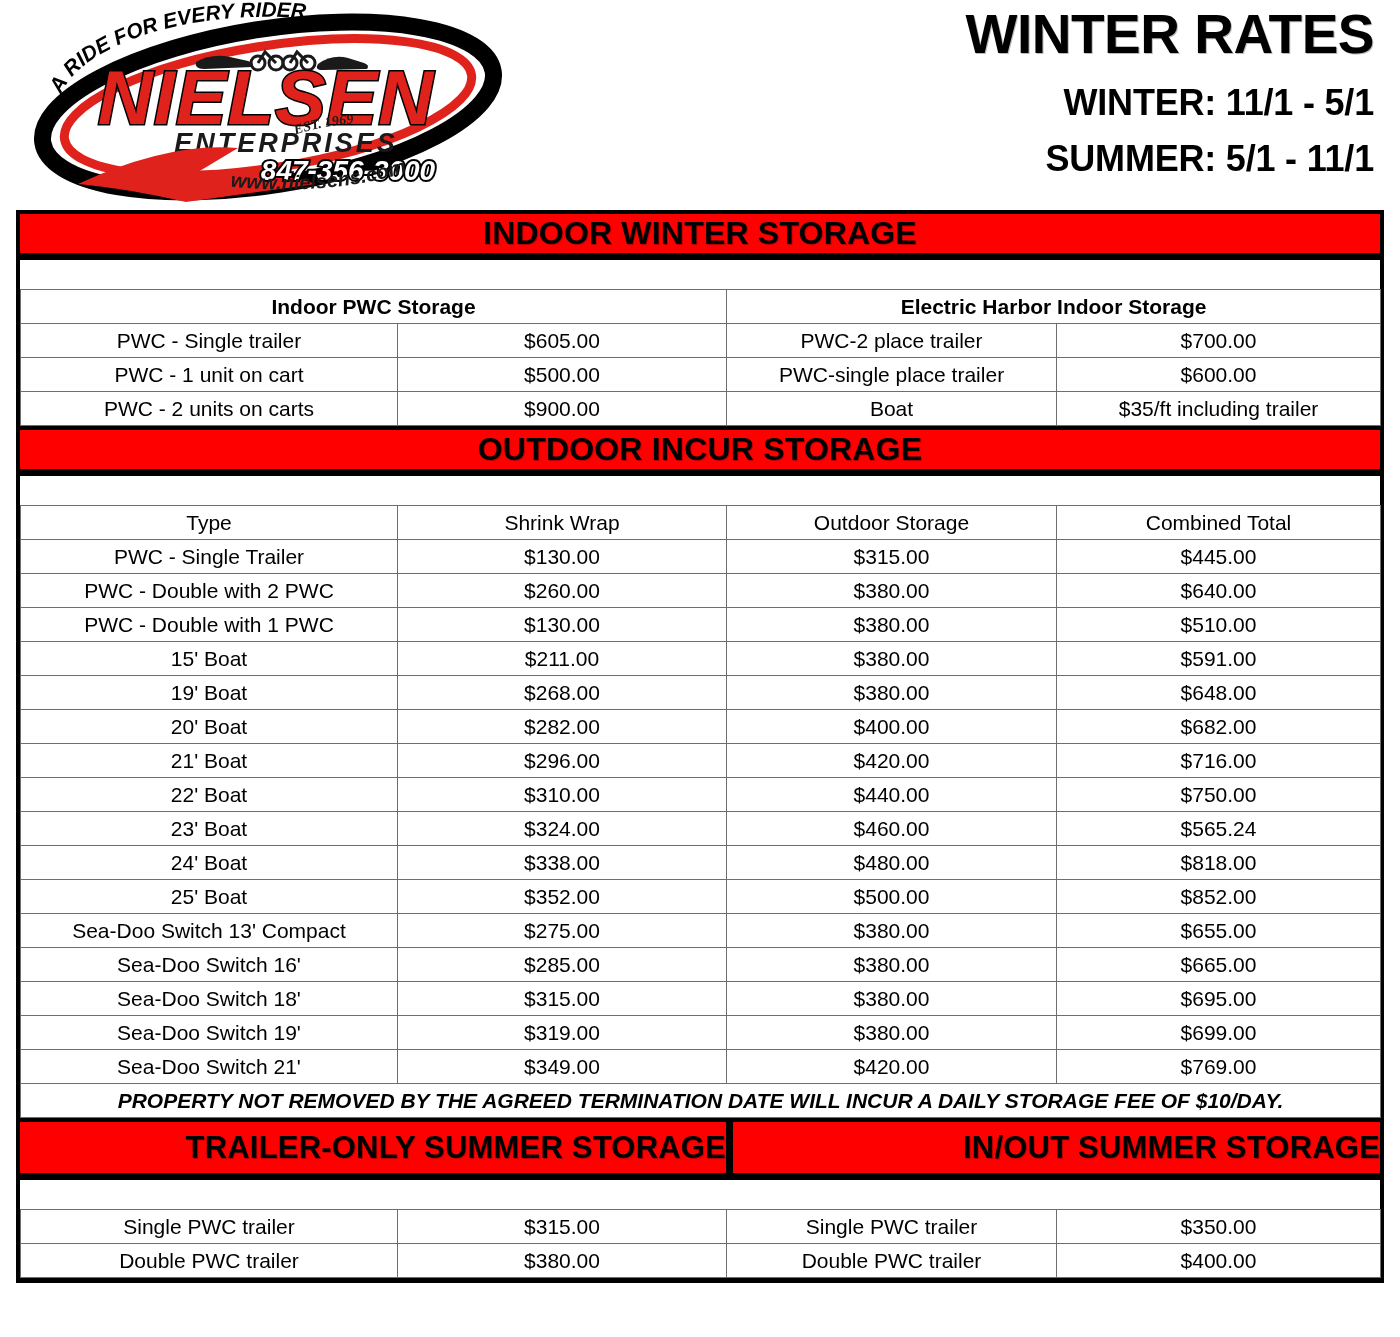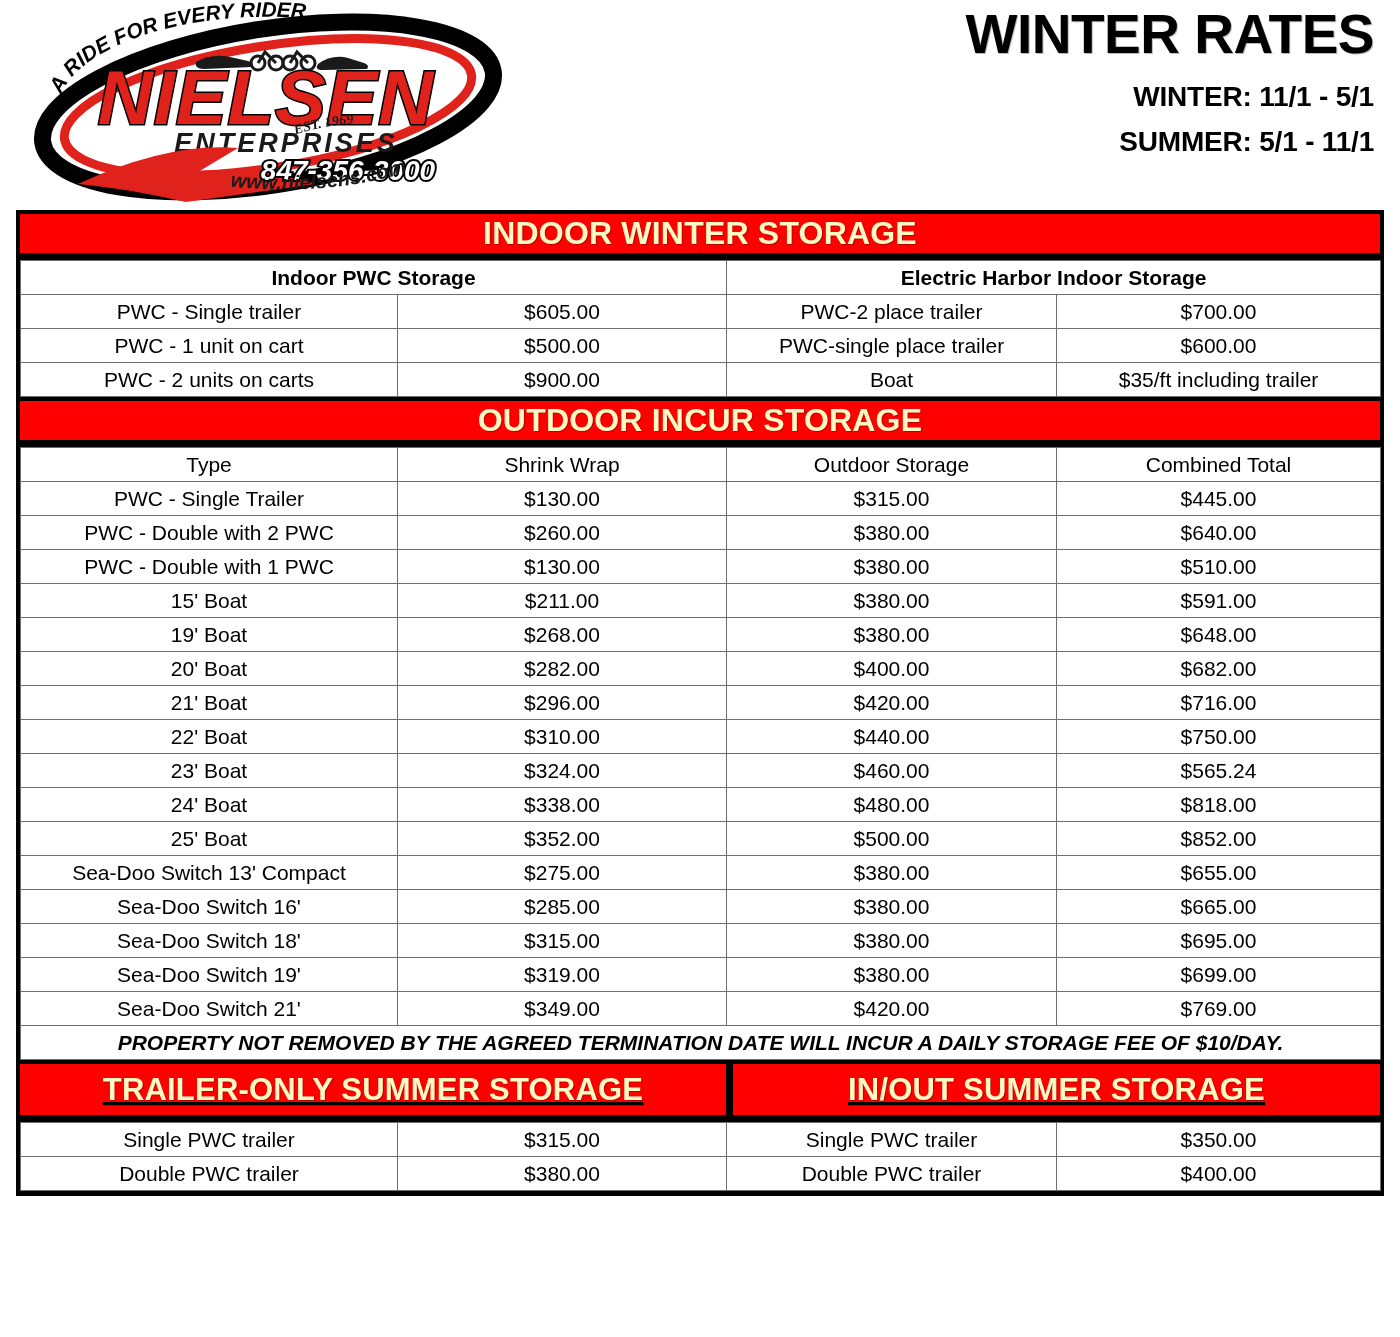--- a/index.html
+++ b/index.html
@@ -40,21 +40,21 @@
   }
   .main-title {
     font-size: 55px;
     font-weight: bold;
     letter-spacing: -0.5px;
     line-height: 1.05;
     margin: 0;
     text-shadow: 1px 1px 0 #bbb;
   }
   .season-line {
-    font-size: 28px;
+    font-size: 36px;
     font-weight: bold;
     line-height: 1.38;
     margin-top: 14px;
     letter-spacing: -0.2px;
   }
   .season-line.second { margin-top: 7px; }
 
   
   .sheet {
     position: absolute;
@@ -74,50 +74,50 @@
     height: 50px;
     display: flex;
     align-items: center;
     justify-content: center;
     box-sizing: border-box;
   }
   .banner-text {
     font-size: 32px;
     font-weight: bold;
     letter-spacing: 0.2px;
-    color: #fef9c3;
+    color: #000000;
     text-shadow: 1px 1px 0 rgba(0,0,0,0.25);
   }
 
   .banner-split {
     display: flex;
     height: 62px;
     border-top: 4px solid #000;
     border-bottom: 7px solid #000;
     box-sizing: border-box;
   }
   .banner-half {
     background: #FF0000;
     flex: 0 0 706px;
     display: flex;
     align-items: center;
-    justify-content: center;
-    text-decoration: underline;
+    justify-content: flex-end;
   }
   .banner-half.right {
     flex: 1 1 auto;
     border-left: 7px solid #000;
   }
   .banner-half .banner-text { font-size: 31px; }
 
   
   table.grid {
     width: 100%;
     border-collapse: collapse;
     table-layout: fixed;
+    margin-top: 29px;
   }
   table.grid td {
     border: 1px solid #6e6e6e;
     height: 34px;
     font-size: 21px;
     text-align: center;
     vertical-align: middle;
     padding: 0 4px;
     box-sizing: border-box;
     background: #ffffff;

